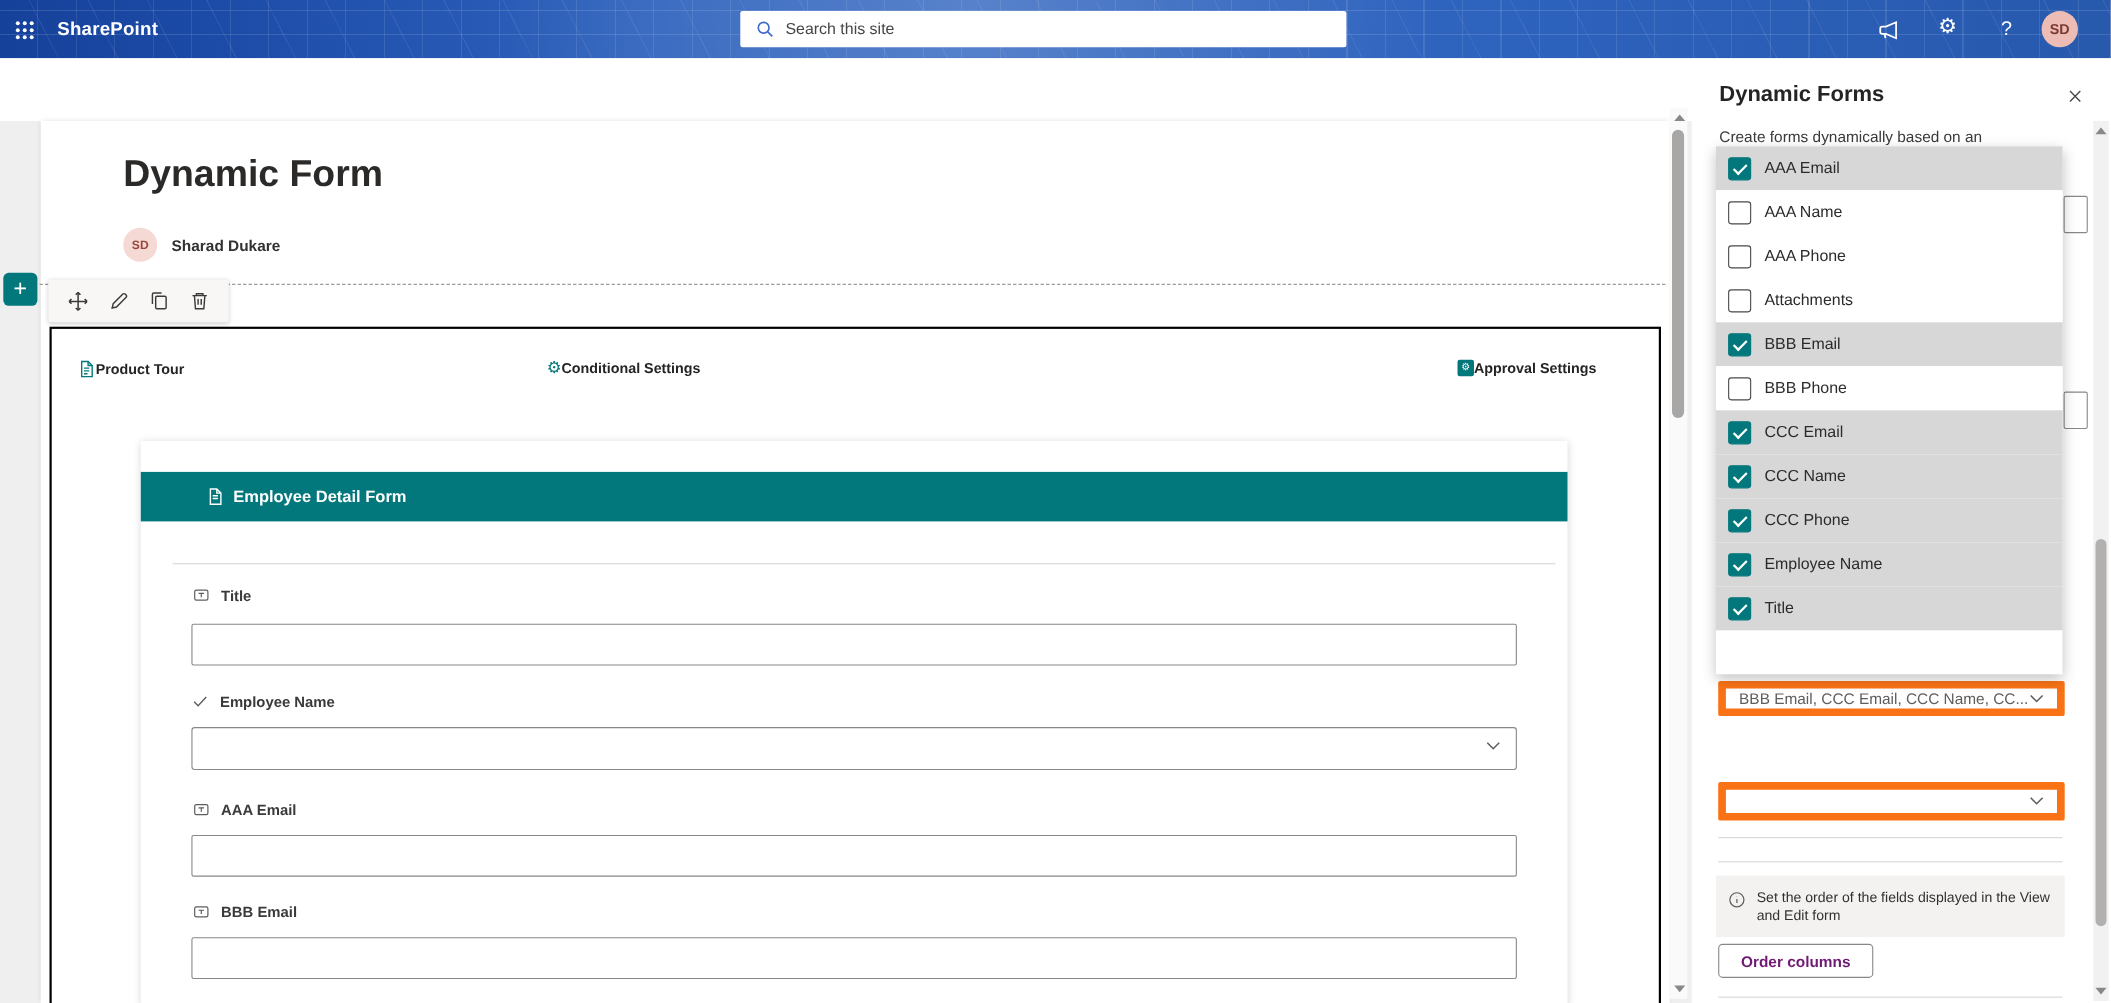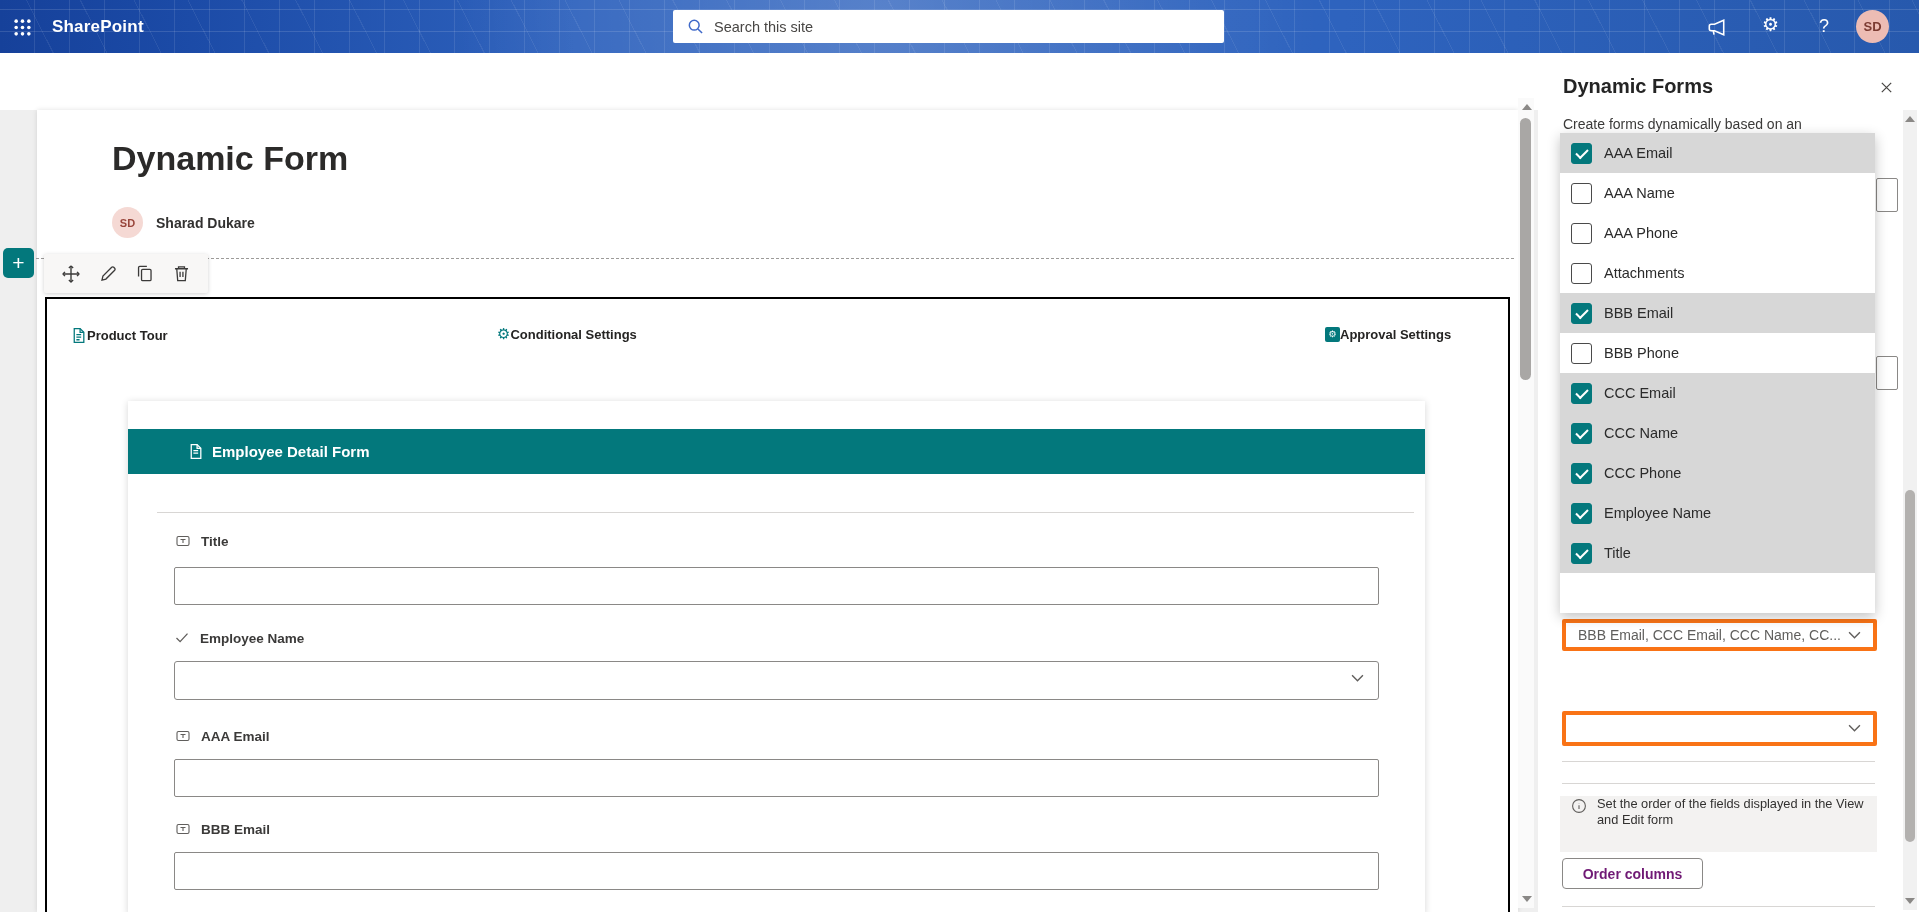--- a/index.html
+++ b/index.html
@@ -62,24 +62,24 @@
 .panel-title{position:absolute;left:25px;top:22px;font-size:20px;font-weight:700;color:#242424}
 .panel-close{position:absolute;left:341px;top:27px;cursor:pointer}
 .panel-desc{position:absolute;left:25px;top:63px;width:302px;font-size:14px;color:#3b3a39;white-space:nowrap;overflow:hidden}
 .sliver{position:absolute;left:338px;width:22px;height:34px;border:1px solid #8a8886;border-radius:2px;background:#fff}
 .callout{position:absolute;left:22px;top:80px;width:315px;height:480px;background:#fff;box-shadow:0 4px 12px rgba(0,0,0,.24);z-index:5}
 .opt{height:40px;display:flex;align-items:center;gap:12px;padding-left:11px;font-size:14.5px;color:#2b2b2b;cursor:pointer;background:#fff}
 .opt.on{background:#d7d7d7}
 .cbx{position:relative;width:21px;height:21px;border:1.5px solid #4a4a4a;border-radius:3px;background:#fff;flex:0 0 auto}
 .opt.on .cbx{background:#03787c;border-color:#03787c}
 .opt.on .cbx::after{content:"";position:absolute;left:4px;top:5px;width:10px;height:5px;border-left:2px solid #fff;border-bottom:2px solid #fff;transform:rotate(-45deg)}
-.pdrop{position:absolute;left:24px;width:315px;background:#fff;border:4px solid #f97316;border-radius:2px;display:flex;align-items:center;justify-content:space-between;padding:0 12px;font-size:14px;color:#5f5e5c;cursor:pointer}
+.pdrop{position:absolute;left:24px;width:315px;background:#fff;border:7px solid #f97316;border-radius:2px;display:flex;align-items:center;justify-content:space-between;padding:0 12px;font-size:14px;color:#5f5e5c;cursor:pointer}
 .plabel{position:absolute;left:24px;width:318px;font-size:14px;font-weight:700;color:#242424;line-height:19px}
 .pline{position:absolute;left:24px;width:313px;height:1px;background:#d8d6d4}
-.infobox{position:absolute;left:22px;top:743px;width:317px;height:56px;background:#f3f2f1;display:flex;gap:10px;padding:0 12px 0 11px;font-size:12.8px;color:#323130;line-height:16px}
+.infobox{position:absolute;left:22px;top:743px;width:317px;height:56px;background:#f3f2f1;display:flex;gap:10px;padding:12px 12px 0 11px;font-size:12.8px;color:#323130;line-height:16px}
 .orderbtn{position:absolute;left:24px;top:805px;width:141px;height:31px;background:#fff;border:1px solid #8a8886;border-radius:4px;font-size:14px;font-weight:600;font-family:inherit;color:#701a75;cursor:pointer}
 </style>
 </head>
 <body>
 
 <div class="screen">
 
   <header class="topbar">
     <svg class="abs" style="left:13px;top:18px" width="19" height="19" viewBox="0 0 18 18">
         <g fill="#fff">

